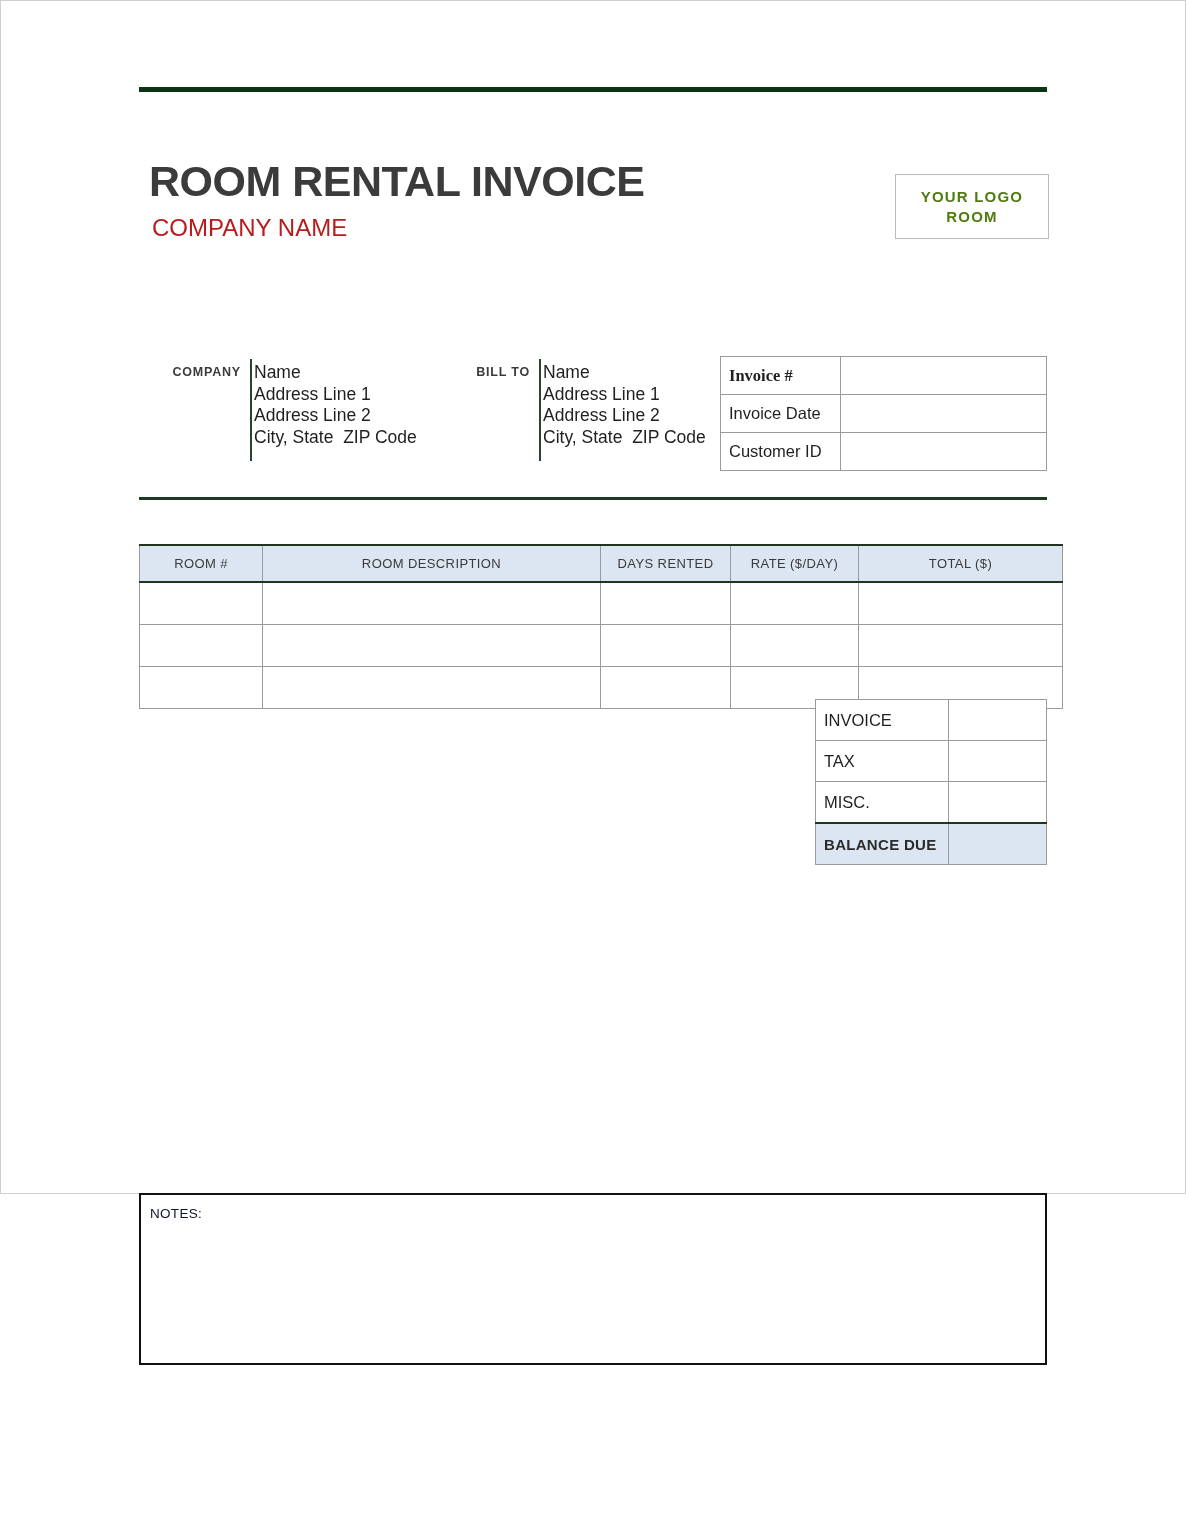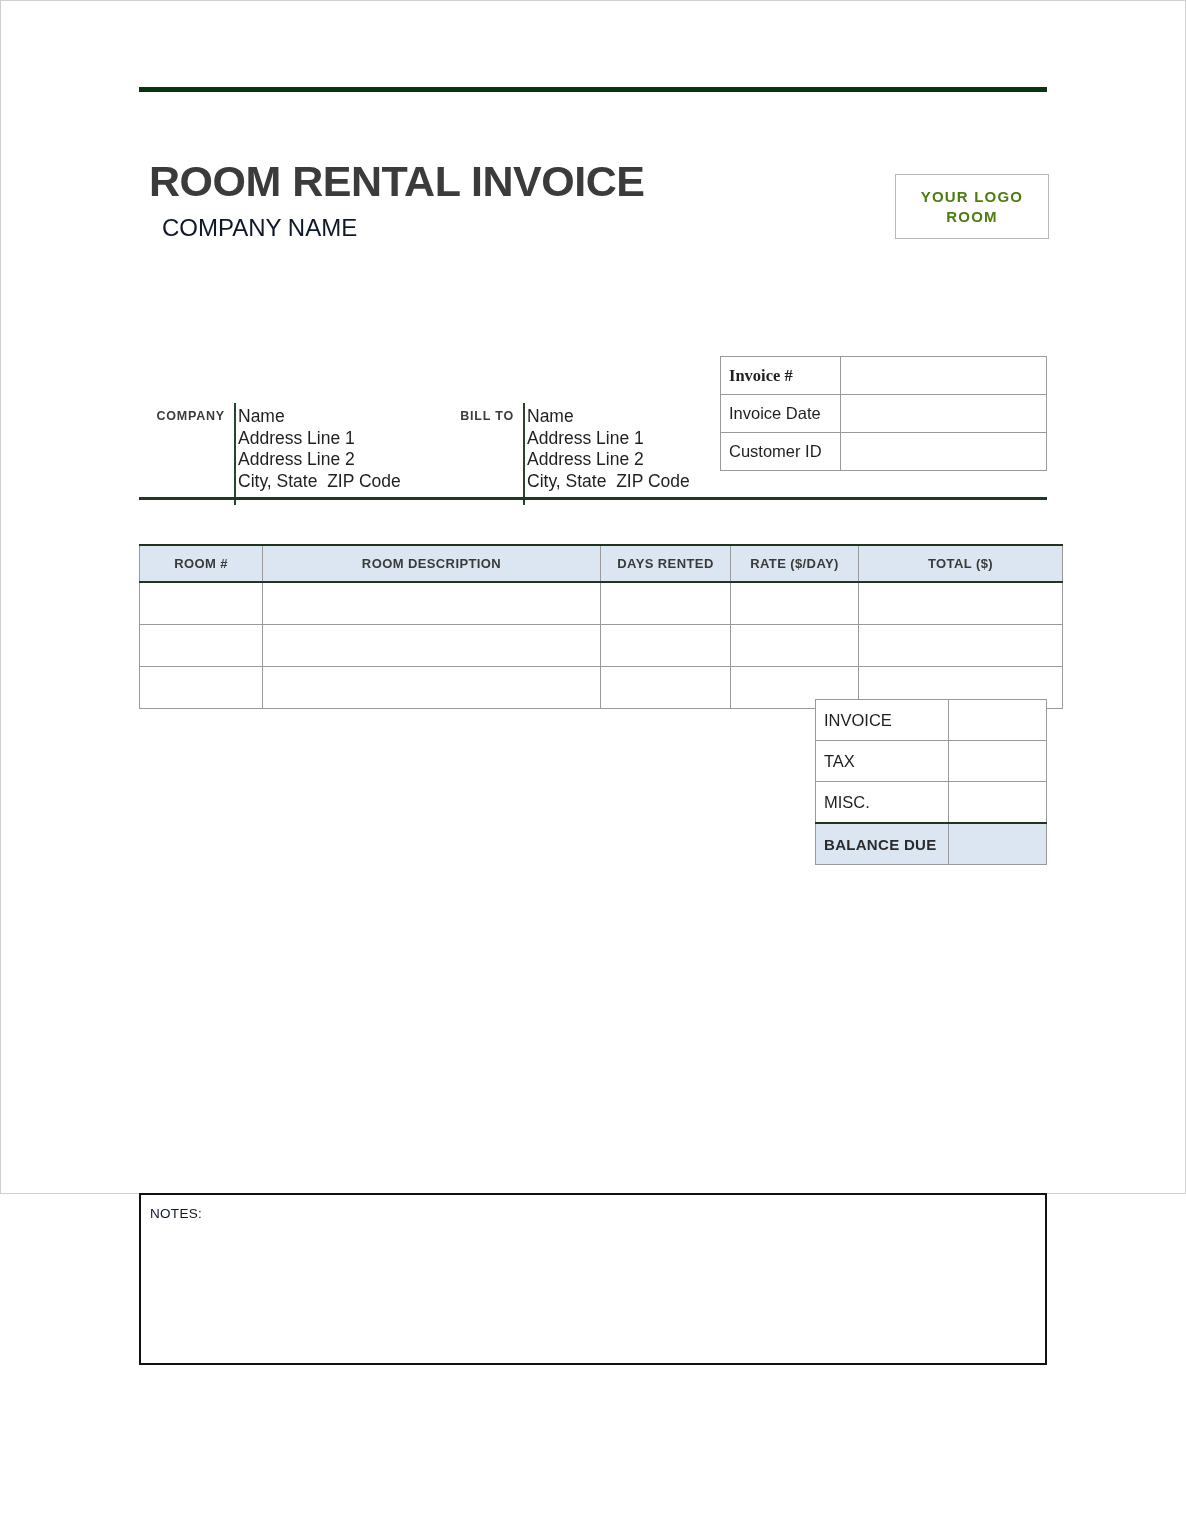--- a/index.html
+++ b/index.html
@@ -52,23 +52,23 @@
     font-weight: bold;
     color: #3b3b3b;
     letter-spacing: -0.5px;
     line-height: 50px;
     margin: 0;
     white-space: nowrap;
   }
   .subtitle {
     font-size: 24px;
     font-weight: normal;
-    color: #0f172a;
+    color: #b91c1c;
     line-height: 32px;
-    margin: 13px;
+    margin: 3px;
     margin-top: 6px;
     white-space: nowrap;
   }
   .logo-box {
     position: absolute;
     right: 0;
     top: 18px;
     width: 152px;
     height: 63px;
     border: 1px solid #b9b9b9;
@@ -82,25 +82,24 @@
     font-size: 15px;
     font-weight: bold;
     color: #4d7c0f;
     letter-spacing: 1.2px;
     line-height: 20px;
   }
 
   
   .addr-area {
     position: absolute;
-    left: 138px;
+    left: 154px;
     top: 358px;
     width: 908px;
     height: 115px;
-    margin-top: 44px;
   }
   .addr-group {
     position: absolute;
     top: 0;
     display: flex;
     align-items: flex-start;
   }
   .addr-group.company { left: 8px; }
   .addr-group.billto  { left: 313px; }
   .addr-label {
@@ -172,21 +171,21 @@
     border-collapse: collapse;
     table-layout: fixed;
   }
   .items th {
     background: #dce6f2;
     border: 1px solid #9a9a9a;
     border-top: 2px solid #20351f;
     border-bottom: 2px solid #20351f;
     height: 33px;
     font-size: 13px;
-    font-weight: bold;
+    font-weight: normal;
     color: #3a3a3a;
     letter-spacing: 0.4px;
     text-align: center;
     vertical-align: middle;
   }
   .items td {
     border: 1px solid #9a9a9a;
     height: 39px;
     background: #ffffff;
   }

